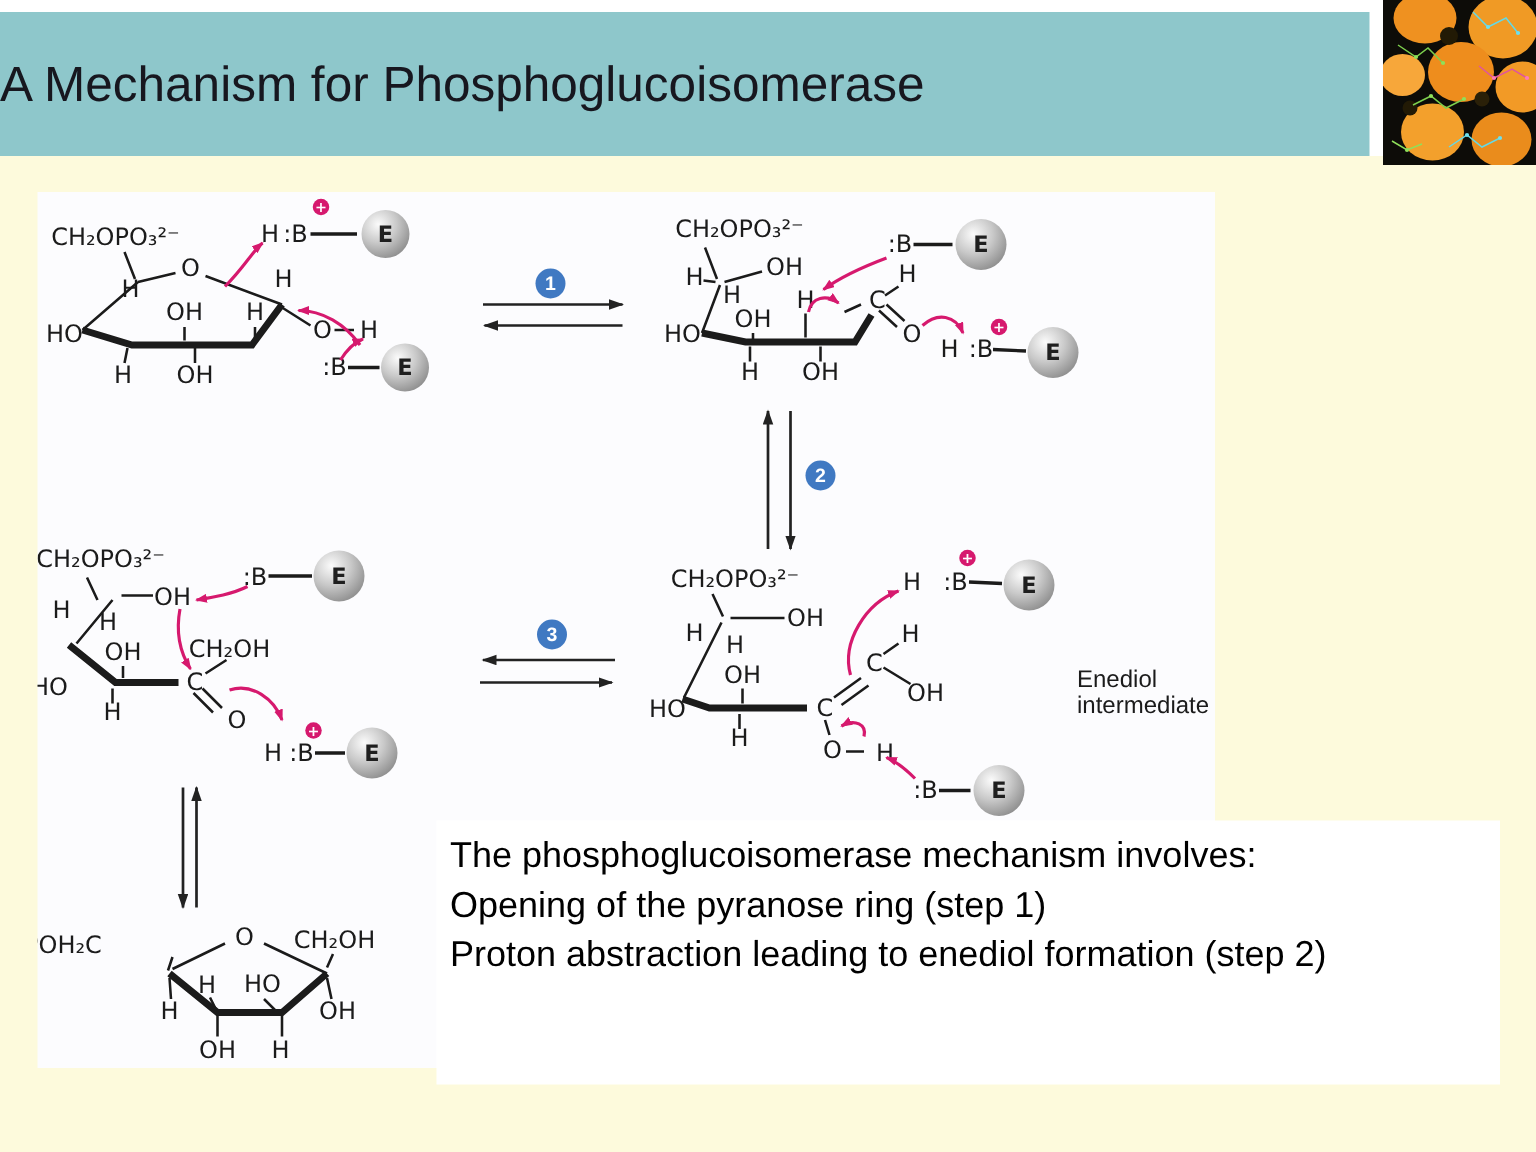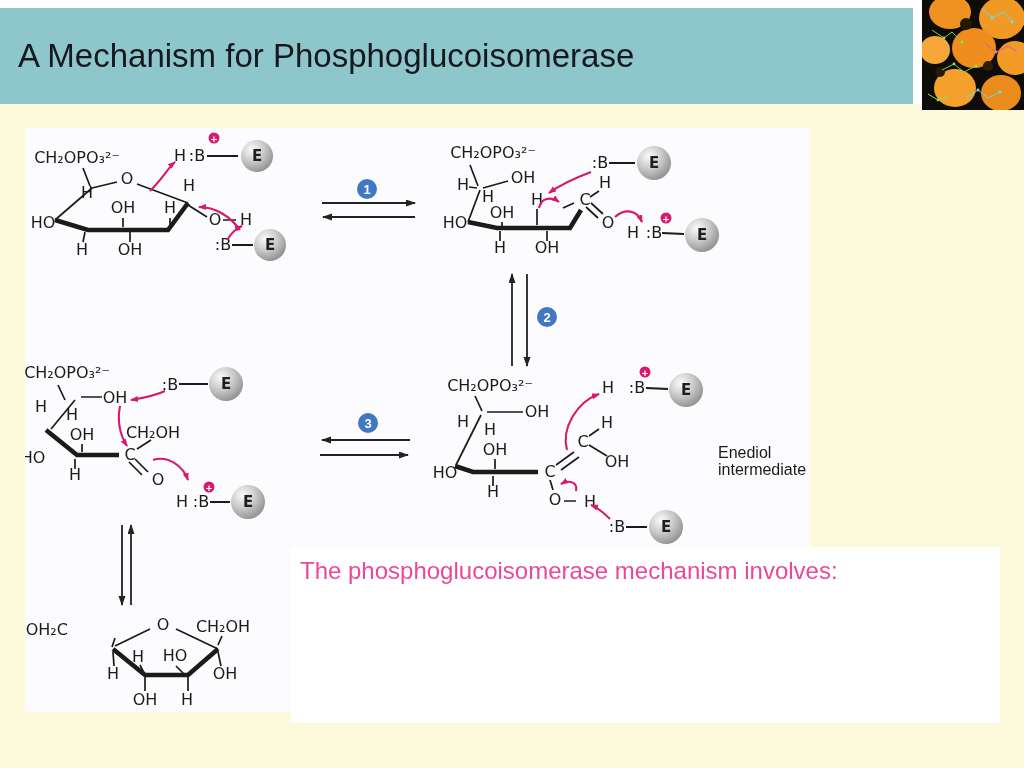--- a/index.html
+++ b/index.html
@@ -1,26 +1,26 @@
 <!DOCTYPE html>
 <html><head>
 <meta charset="utf-8">
 <style>
   html,body{margin:0;padding:0;background:#e8e8e8;}
   .slide{position:relative;width:1024px;height:768px;background:#ffffff;overflow:hidden;
          font-family:"Liberation Sans",sans-serif;}
   .cream{position:absolute;left:0;top:104px;width:1024px;height:664px;background:#fdfadc;}
   .titlebar{position:absolute;left:0;top:8px;width:913px;height:96px;background:#8ec7cb;
             display:flex;align-items:center;}
-  .title{font-size:33px;color:#17171f;padding-left:18px;letter-spacing:0px;font-weight:500;}
+  .title{font-size:33px;color:#17171f;letter-spacing:0px;font-weight:500;}
   .thumb{position:absolute;right:0;top:0;width:102px;height:110px;}
   .panel{position:absolute;left:25px;top:128px;width:785px;height:584px;background:#fcfcfe;}
   .caption{position:absolute;left:291px;top:547px;width:709px;height:176px;background:#ffffff;
            padding:7px 0 0 9px;box-sizing:border-box;}
-  .caption div{font-size:24px;line-height:33px;color:#ec4899;white-space:nowrap;}
+  .caption div{font-size:24px;line-height:33px;color:#000000;white-space:nowrap;}
   
   text{font-family:"DejaVu Sans",sans-serif;font-size:16px;fill:#1b1b1b;}
   .m{text-anchor:middle;}
   .eLet{font-weight:bold;font-size:15px;fill:#1f1f1f;text-anchor:middle;}
   .plusT{font-weight:bold;font-size:9.5px;fill:#ffffff;text-anchor:middle;
          font-family:"DejaVu Sans",sans-serif;}
   .stepT{font-weight:bold;font-size:13px;fill:#ffffff;text-anchor:middle;
          font-family:"Liberation Sans",sans-serif;}
   .enT{font-family:"Liberation Sans",sans-serif;font-size:16px;fill:#1b1b1b;}
   .bond{stroke:#1b1b1b;stroke-width:1.7;fill:none;}
@@ -281,15 +281,17 @@
       <text class="m" x="88" y="551">H</text>
       <text class="m" x="200" y="551">OH</text>
       <text class="m" x="120" y="577">OH</text>
       <text class="m" x="162" y="577">H</text>
     </g>
   </svg>
   </div>
 
   <div class="caption">
     <div>The phosphoglucoisomerase mechanism involves:</div>
+    <div>Opening of the pyranose ring (step 1)</div>
+    <div>Proton abstraction leading to enediol formation (step 2)</div>
   </div>
 
 </div>
 
 </body></html>

